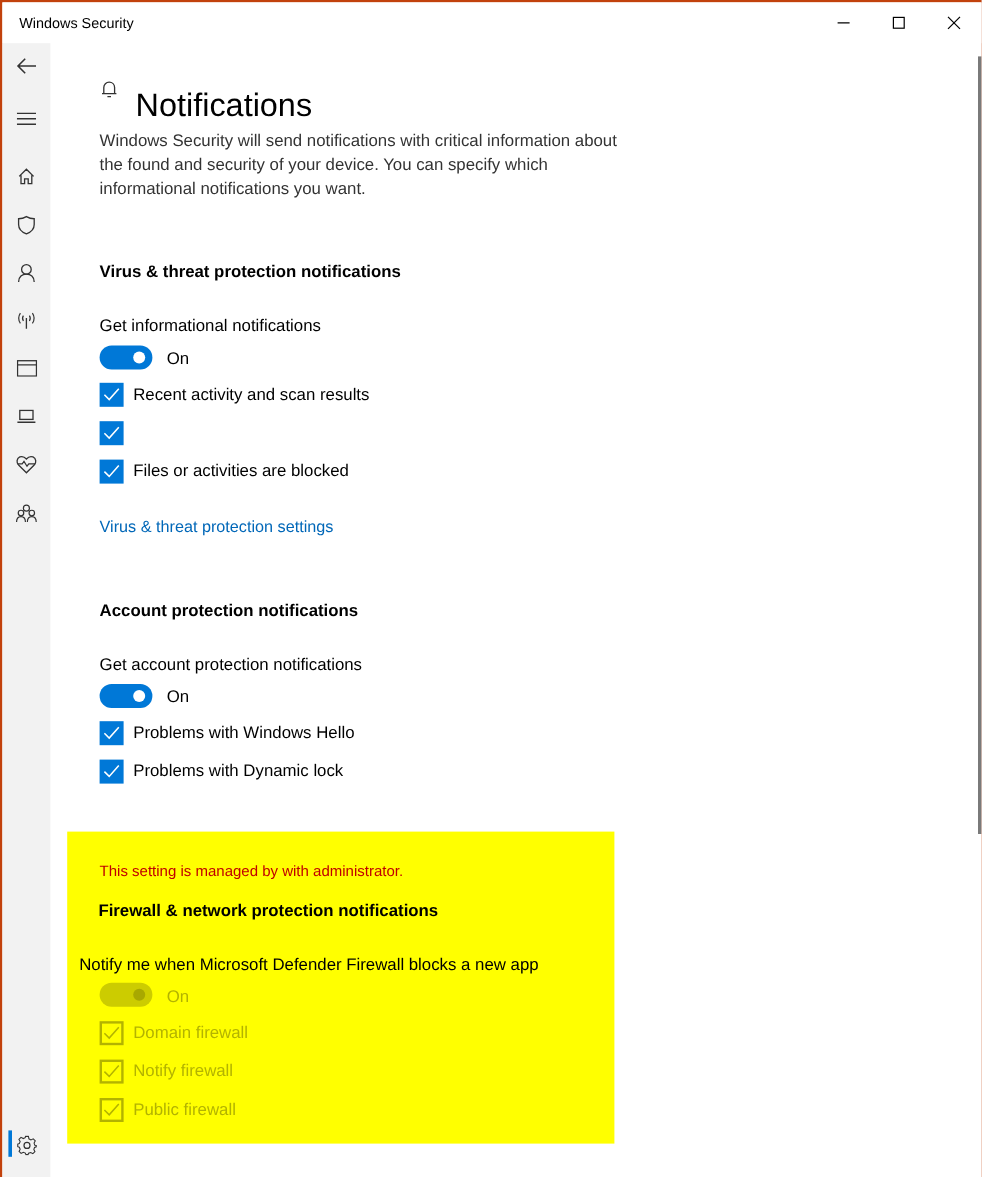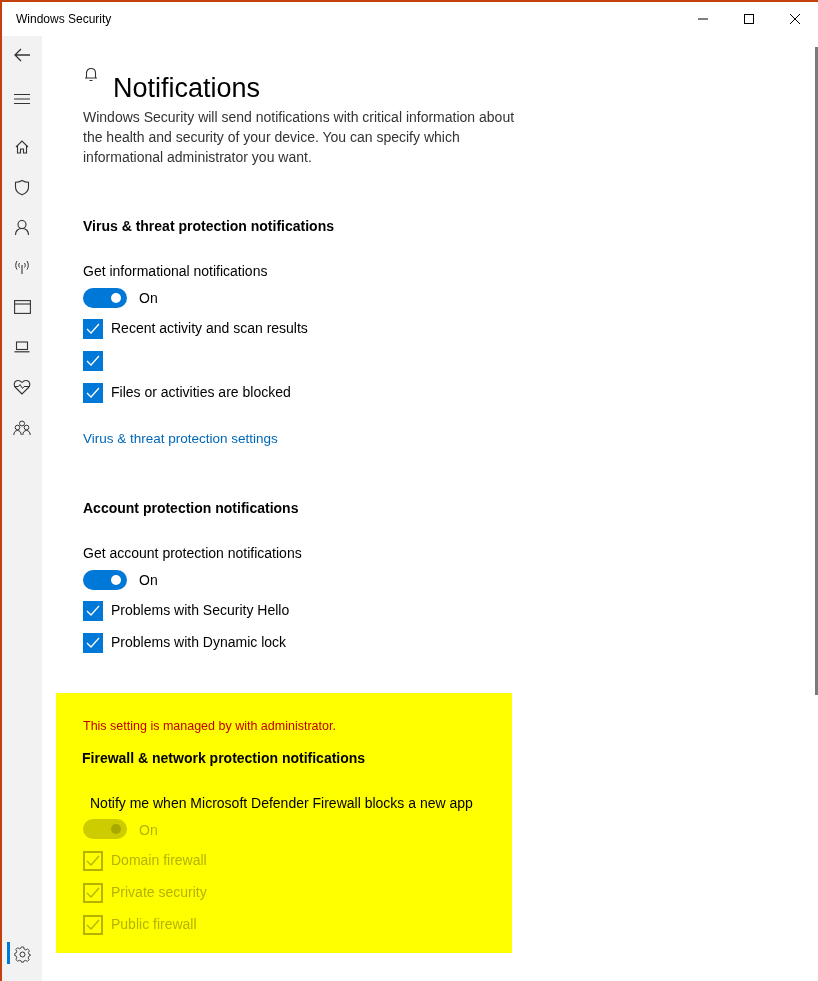--- a/index.html
+++ b/index.html
@@ -124,22 +124,22 @@
   <div class="scrollbar"></div>
 
   <div class="abs" style="left:81px;top:64px;">
     <svg width="16" height="17" viewBox="0 0 16 17">
         <path d="M3.5 12 V7 C3.5 4.3 5.5 2.5 8 2.5 C10.5 2.5 12.5 4.3 12.5 7 V12 Z M2 12 H14 M6.5 14.5 H9.5" fill="none" stroke="#333" stroke-width="1.1"></path>
       </svg>
   </div>
   <div class="abs h1" style="left:111px;top:57px;margin-top:14px;">Notifications</div>
 
   <div class="abs body" style="left:81px;top:105px;">Windows Security will send notifications with critical information about</div>
-  <div class="abs body" style="left:81px;top:125px;">the health and security of your device. You can specify which</div>
-  <div class="abs body" style="left:81px;top:145px;">informational administrator you want.</div>
+  <div class="abs body" style="left:81px;top:125px;">the found and security of your device. You can specify which</div>
+  <div class="abs body" style="left:81px;top:145px;">informational notifications you want.</div>
 
   <div class="abs h2" style="left:81px;top:216px;">Virus &amp; threat protection notifications</div>
   <div class="abs label" style="left:81px;top:261px;">Get informational notifications</div>
   <div class="toggle" style="left:81px;top:286px;">
       <div class="knob"></div>
     </div>
   <div class="abs label" style="left:137px;top:288px;">On</div>
 
   <div class="cb" style="left:81px;top:317px;">
     <svg width="20" height="20" viewBox="0 0 20 20">
@@ -168,51 +168,51 @@
   <div class="toggle" style="left:81px;top:568px;">
       <div class="knob"></div>
     </div>
   <div class="abs label" style="left:137px;top:570px;">On</div>
 
   <div class="cb" style="left:81px;top:599px;">
     <svg width="20" height="20" viewBox="0 0 20 20">
         <path d="M4 10 L8 14 L16 5" fill="none" stroke="#fff" stroke-width="1.3"></path>
       </svg>
   </div>
-  <div class="abs label" style="left:109px;top:600px;">Problems with Security Hello</div>
+  <div class="abs label" style="left:109px;top:600px;">Problems with Windows Hello</div>
 
   <div class="cb" style="left:81px;top:631px;">
     <svg width="20" height="20" viewBox="0 0 20 20">
         <path d="M4 10 L8 14 L16 5" fill="none" stroke="#fff" stroke-width="1.3"></path>
       </svg>
   </div>
   <div class="abs label" style="left:109px;top:632px;">Problems with Dynamic lock</div>
 
   <div class="yellow"></div>
   <div class="abs admin" style="left:81px;top:717px;">This setting is managed by with administrator.</div>
   <div class="abs h2" style="left:80px;top:748px;">Firewall &amp; network protection notifications</div>
-  <div class="abs label" style="left:88px;top:793px;">Notify me when Microsoft Defender Firewall blocks a new app</div>
+  <div class="abs label" style="left:64px;top:793px;">Notify me when Microsoft Defender Firewall blocks a new app</div>
   <div class="toggle disabled" style="left:81px;top:817px;">
       <div class="knob"></div>
     </div>
   <div class="abs label disabled-text" style="left:137px;top:820px;">On</div>
 
   <div class="cb disabled" style="left:81px;top:849px;">
     <svg width="16" height="16" viewBox="0 0 16 16" style="position:absolute;left:0;top:0;">
         <path d="M2 8 L6 12 L14 3" fill="none" stroke="#b3b300" stroke-width="1.3"></path>
       </svg>
   </div>
   <div class="abs label disabled-text" style="left:109px;top:850px;">Domain firewall</div>
 
   <div class="cb disabled" style="left:81px;top:881px;">
     <svg width="16" height="16" viewBox="0 0 16 16" style="position:absolute;left:0;top:0;">
         <path d="M2 8 L6 12 L14 3" fill="none" stroke="#b3b300" stroke-width="1.3"></path>
       </svg>
   </div>
-  <div class="abs label disabled-text" style="left:109px;top:882px;">Private security</div>
+  <div class="abs label disabled-text" style="left:109px;top:882px;">Notify firewall</div>
 
   <div class="cb disabled" style="left:81px;top:913px;">
     <svg width="16" height="16" viewBox="0 0 16 16" style="position:absolute;left:0;top:0;">
         <path d="M2 8 L6 12 L14 3" fill="none" stroke="#b3b300" stroke-width="1.3"></path>
       </svg>
   </div>
   <div class="abs label disabled-text" style="left:109px;top:914px;">Public firewall</div>
 
 </div>
 

